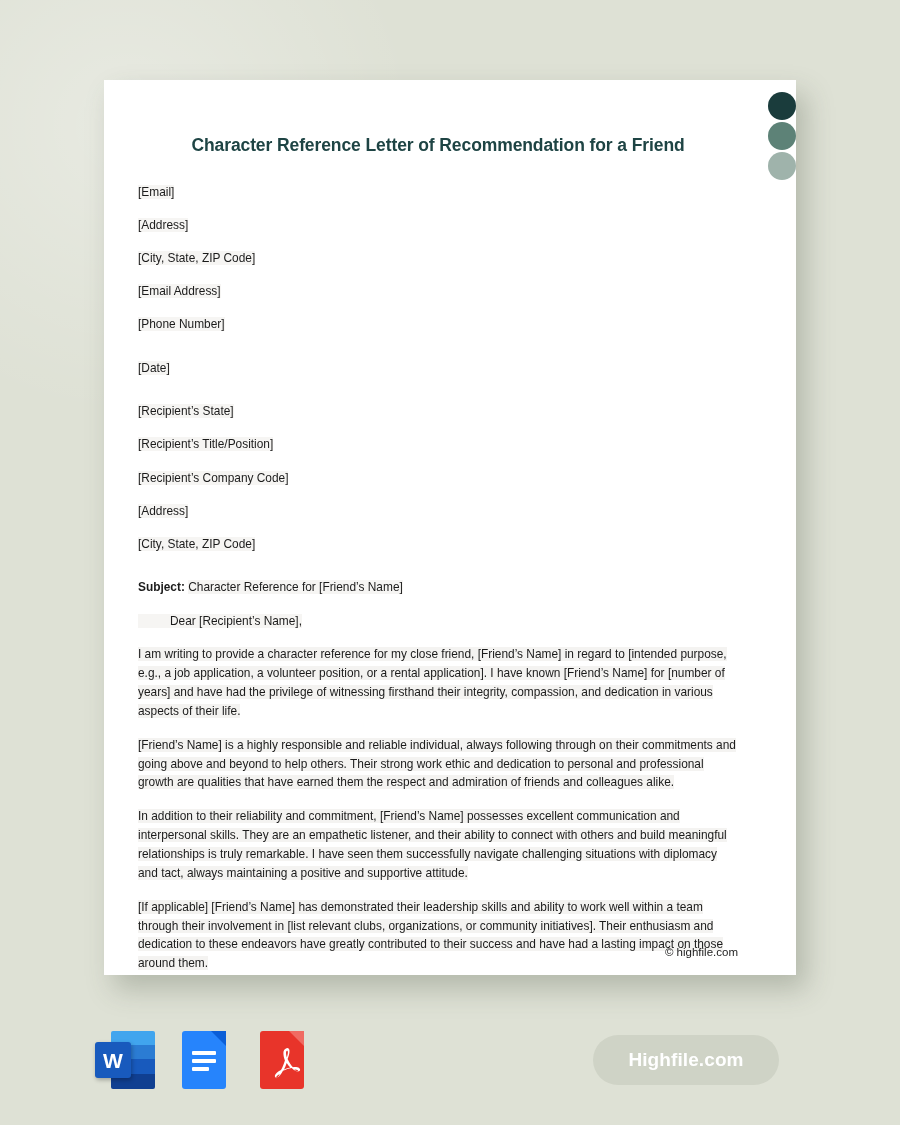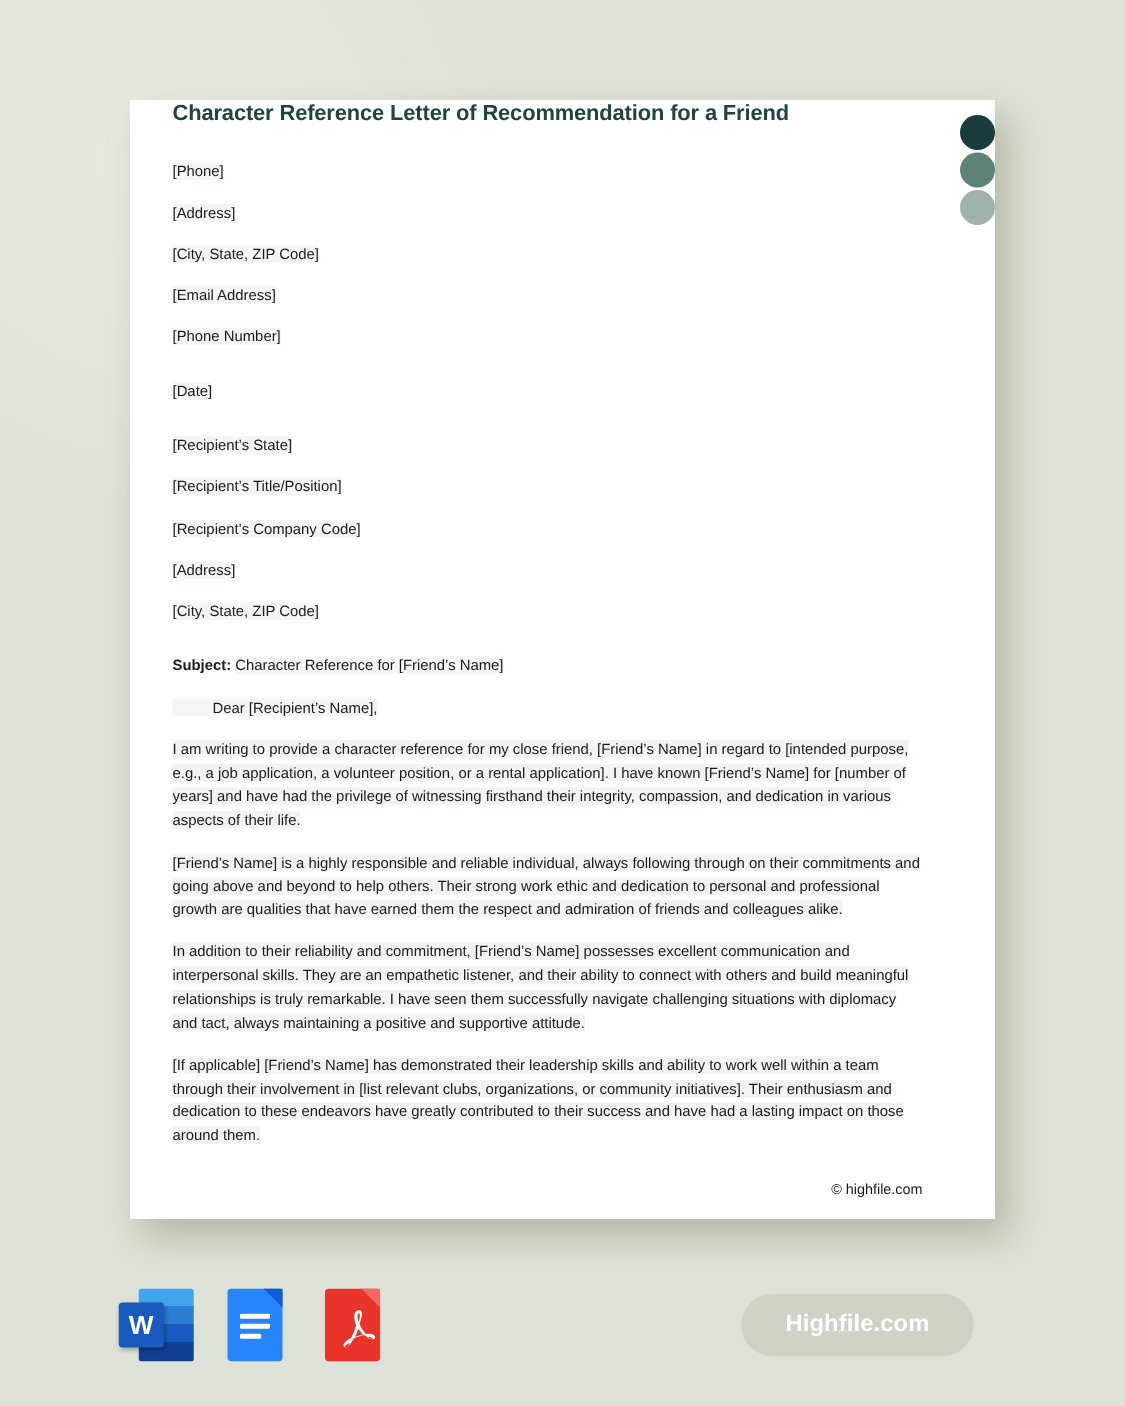--- a/index.html
+++ b/index.html
@@ -63,24 +63,25 @@
 
   .doc-inner {
     position: absolute;
     left: 34px;
     top: 0;
     width: 600px;
   }
 
   .doc-title {
     margin: 0;
+    padding-top: 55px;
     font-size: 17.5px;
     font-weight: bold;
     color: #1e4444;
-    text-align: left;
+    text-align: center;
     letter-spacing: -0.1px;
   }
 
   .letter-body {
     margin-top: 27px;
     font-size: 11.9px;
     line-height: 1.56;
     color: #1b1b1b;
   }
 
@@ -251,21 +252,21 @@
       <div class="deco-circle c3"></div>
     </div>
 
     <div class="doc-inner">
 
       <h1 class="doc-title">Character Reference Letter of Recommendation for a Friend</h1>
 
       <div class="letter-body">
 
         <div>
-          <p class="addr-line"><span class="hl">[Phone]</span></p>
+          <p class="addr-line"><span class="hl">[Email]</span></p>
           <p class="addr-line"><span class="hl">[Address]</span></p>
           <p class="addr-line"><span class="hl">[City, State, ZIP Code]</span></p>
           <p class="addr-line"><span class="hl">[Email Address]</span></p>
           <p class="addr-line"><span class="hl">[Phone Number]</span></p>
         </div>
 
         <div class="gap-block"></div>
 
         <p class="addr-line"><span class="hl">[Date]</span></p>
 

